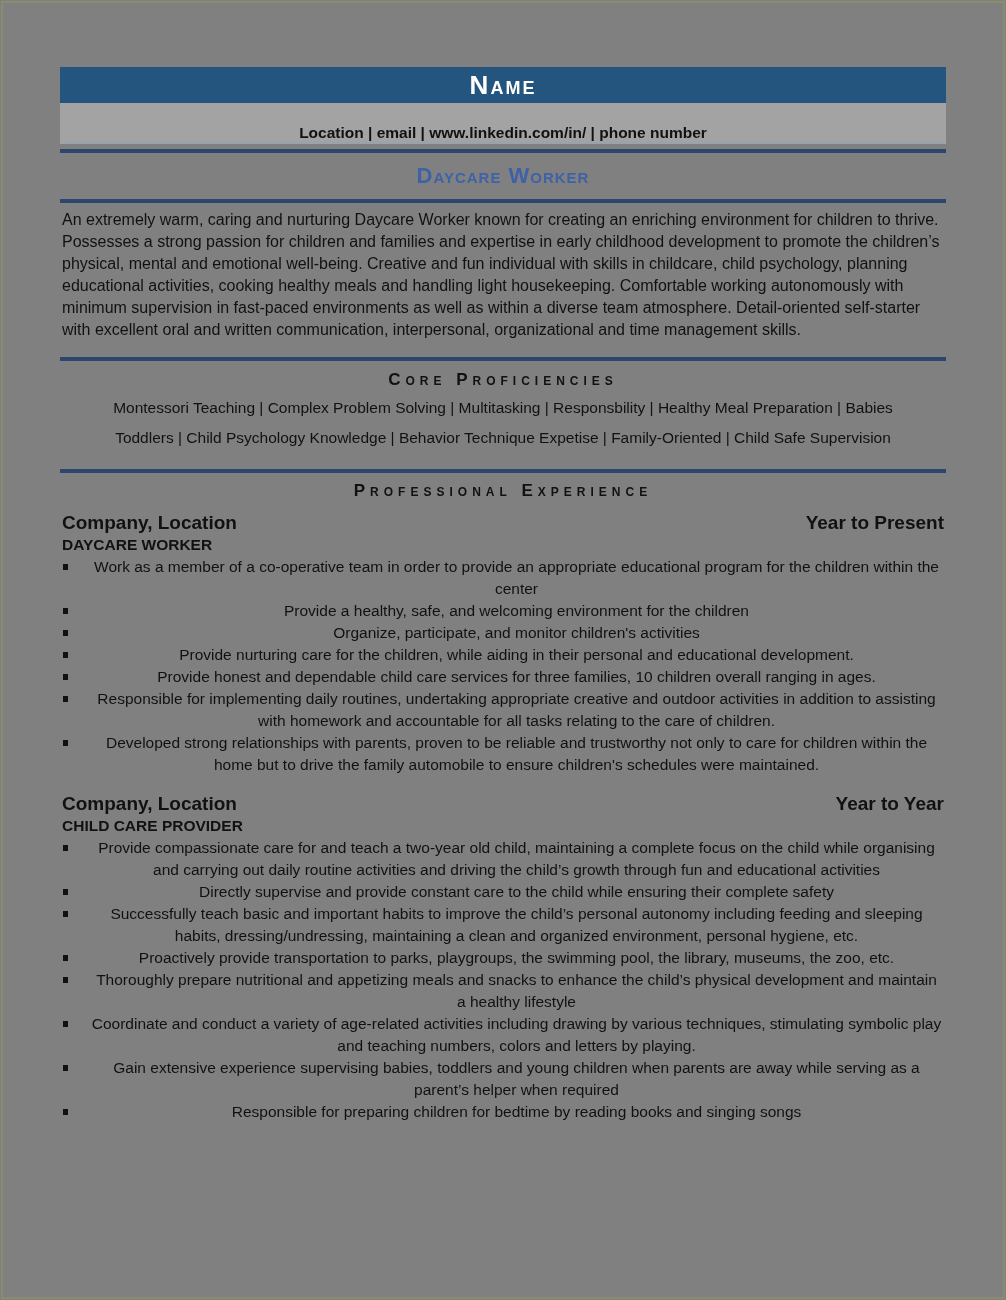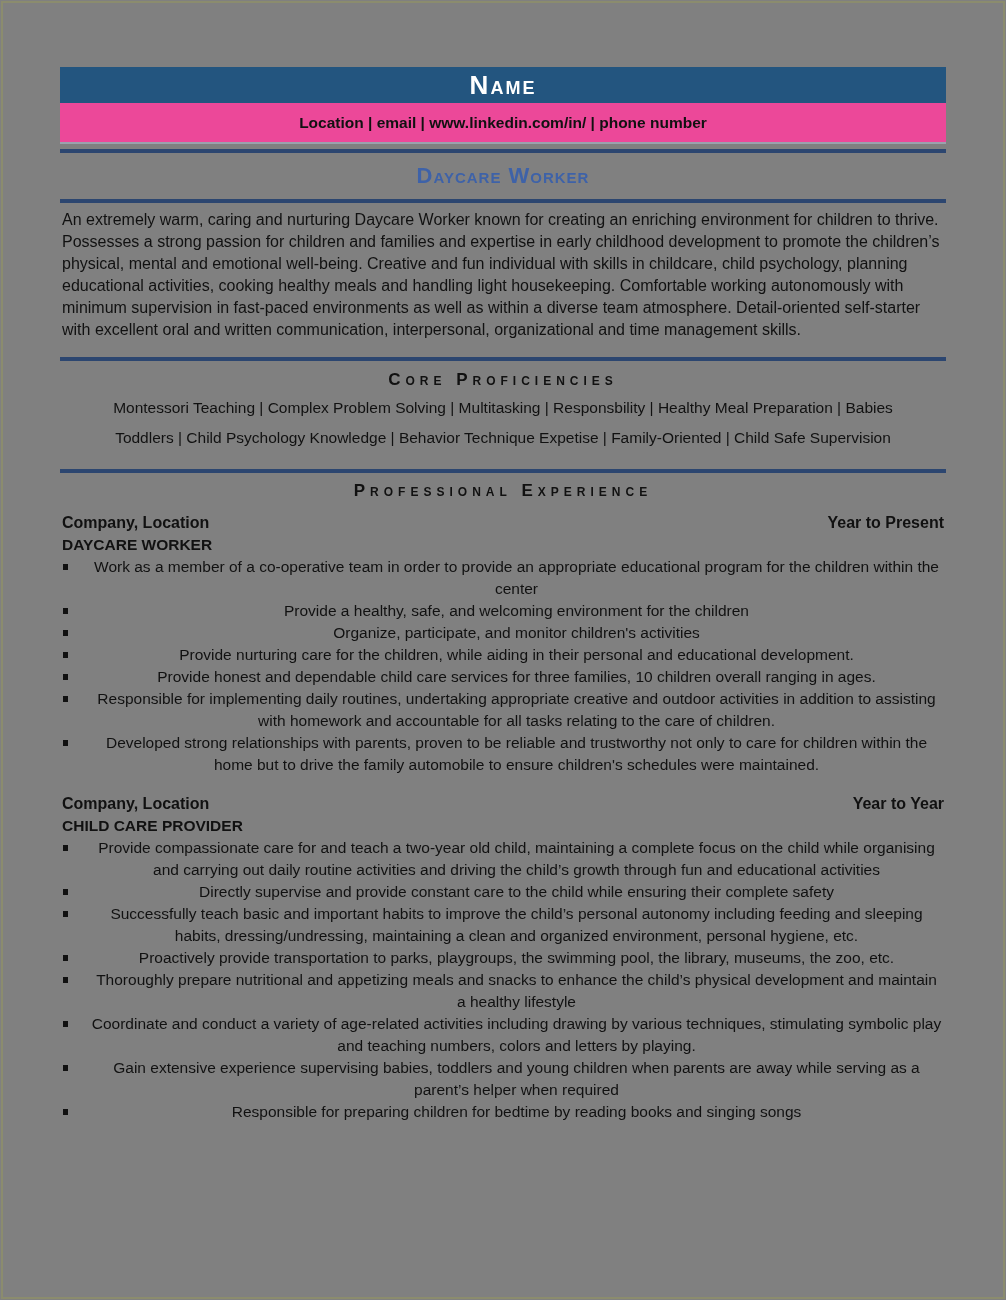--- a/index.html
+++ b/index.html
@@ -24,23 +24,23 @@
       background: #23557f;
       height: 36px;
       display: flex; align-items: center; justify-content: center;
       color: #fff;
       font-weight: bold;
       font-size: 26px;
       letter-spacing: 2px;
       font-variant: small-caps;
     }
     .contact-bar {
-      background: #ec4899;
+      background: #a3a3a3;
       height: 39px;
-      display: flex; align-items: center; justify-content: center;
+      display: flex; align-items: flex-end; justify-content: center;
       font-weight: bold;
       font-size: 15.5px;
       color: #111;
       border-bottom: 2px solid #9aa2ad;
     }
     .divider {
       height: 4px; background: #2c4670; margin: 0;
     }
     .job-title {
       text-align: center;
@@ -68,21 +68,21 @@
     }
     .skills {
       text-align: center;
       font-size: 15.5px;
       line-height: 30px;
       color: #111;
       padding: 2px 0 6px;
     }
     .job-head {
       display: flex; justify-content: space-between;
-      font-weight: bold; font-size: 16px; line-height: 22px;
+      font-weight: bold; font-size: 19px; line-height: 22px;
       padding: 0 2px;
     }
     .job-role {
       font-weight: bold; font-size: 15.5px; line-height: 22px; padding: 0 2px;
     }
     ul.bullets {
       list-style: none; margin: 0; padding: 0; text-align: center;
     }
     ul.bullets li {
       position: relative;

